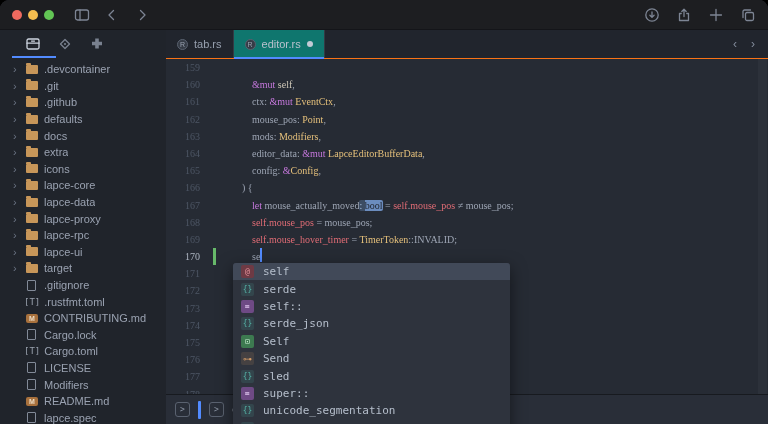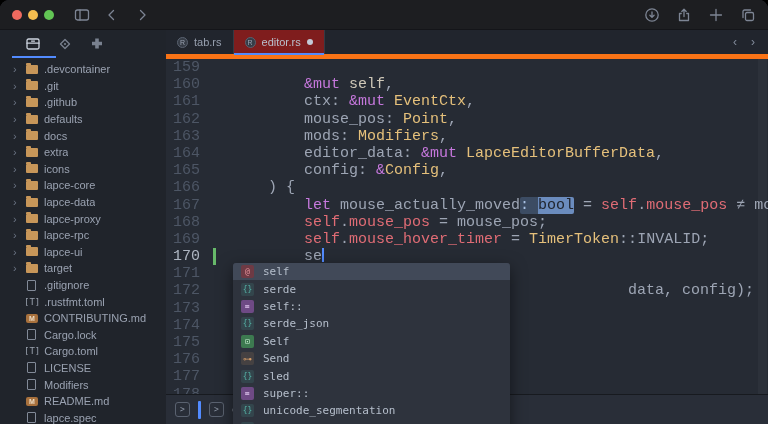--- a/index.html
+++ b/index.html
@@ -41,35 +41,35 @@
   .i-folder{width:12px;height:9px;background:#c79659;border-radius:1px;position:relative;flex:none;margin-right:6px;}
   .i-folder::before{content:"";position:absolute;top:-2px;left:0;width:5px;height:2px;background:#c79659;border-radius:1px 1px 0 0;}
   .i-doc{width:9px;height:11px;border:1px solid #828a98;border-radius:1px;flex:none;margin-right:8px;margin-left:1px;}
   .i-md{width:12px;height:9px;background:#a8713d;border-radius:2px;color:#ecdcc4;font-size:7px;font-weight:bold;
         display:flex;align-items:center;justify-content:center;flex:none;margin-right:6px;}
   .i-toml{color:#98a0ad;font-size:9px;font-family:"DejaVu Sans Mono",monospace;flex:none;margin-right:4px;margin-left:-2px;}
   .tlabel{overflow:hidden;text-overflow:ellipsis;}
 
   
   .tabbar{height:29px;background:#21252d;display:flex;align-items:stretch;
-          border-bottom:5px solid #f97316;flex:none;}
+          border-bottom:1px solid #f97316;flex:none;}
   .tab{display:flex;align-items:center;gap:6px;padding:0 11px;font-size:11px;
        color:#97a0af;border-right:1px solid #343a44;position:relative;cursor:default;}
-  .tab.active{background:#7f1d1d;color:#b9c1cd;}
+  .tab.active{background:#0f766e;color:#b9c1cd;}
   .tab.active::after{content:"";position:absolute;left:0;right:0;bottom:-1px;height:2px;background:#528bff;}
   .rust-icon{width:11px;height:11px;border-radius:50%;background:#363c46;border:1px solid #5a6270;
              color:#9aa3b2;font-size:7px;display:flex;align-items:center;justify-content:center;flex:none;}
   .dot{width:6px;height:6px;border-radius:50%;background:#c3cad6;flex:none;}
   .tab-nav{margin-left:auto;display:flex;align-items:center;gap:14px;padding-right:13px;
            color:#828b9a;font-size:12px;}
 
   
   .editor{flex:1;position:relative;overflow:hidden;background:#262b34;}
   .line{display:flex;height:17.2px;line-height:17.2px;
-        font-family:Liberation Mono, monospace;font-size:15px;white-space:pre;gap:8px;}
+        font-family:Liberation Serif, serif;font-size:10px;white-space:pre;gap:8px;}
   .ln{width:34px;text-align:right;color:#4d5665;flex:none;}
   .chg{width:3px;margin-left:5px;flex:none;}
   .chg.on{background:#67b96a;}
   .codetext{margin-left:8px;color:#9da5b4;}
   .c-pln{color:#9da5b4;}
   .c-kw{color:#c678dd;}
   .c-fnc{color:#61afef;}
   .c-typ{color:#e5c07b;}
   .c-fld{color:#e06c75;}
   .c-slf{color:#cfc8b8;}

